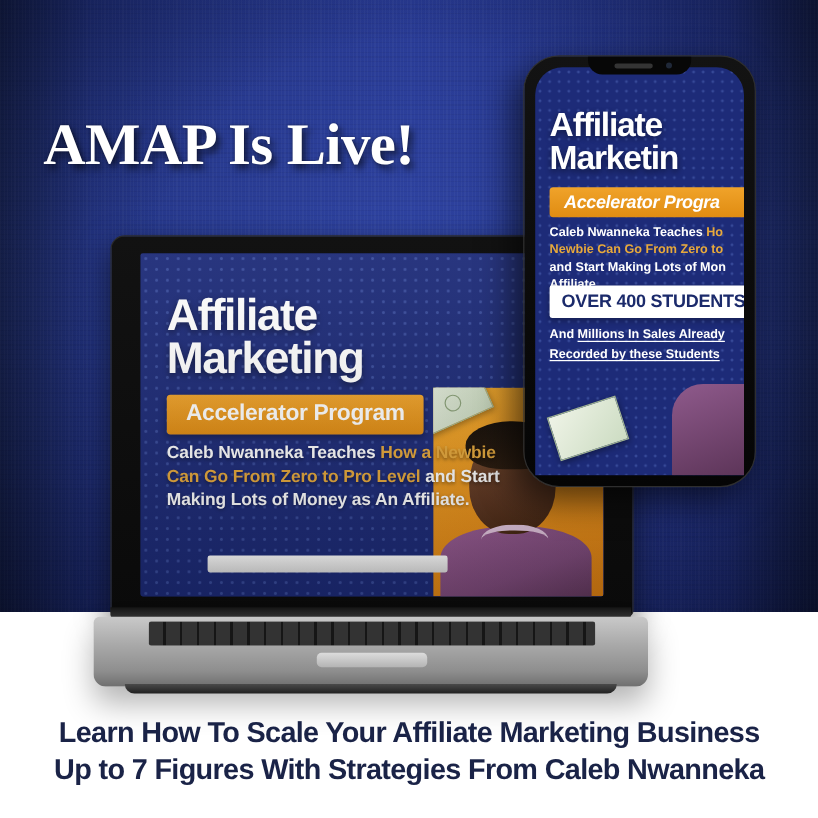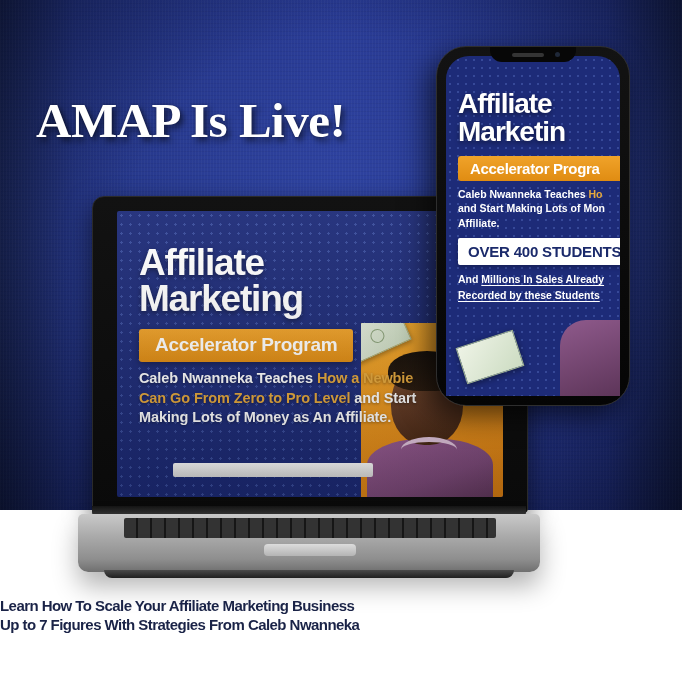--- a/index.html
+++ b/index.html
@@ -192,21 +192,21 @@
     position:absolute;left:12px;top:34px;width:230px;
     color:#fff;font-weight:bold;font-size:28px;line-height:1;
     letter-spacing:-1px;white-space:nowrap;
     text-shadow:0 2px 5px rgba(0,0,0,.45);
   }
   .ph-banner{
     position:absolute;left:12px;top:100px;width:180px;
     background:linear-gradient(180deg,#f0a32a,#e08c12);
     padding:4px 12px;border-radius:3px;
     color:#fff;font-weight:bold;font-size:15px;letter-spacing:-.3px;
-    white-space:nowrap;overflow:hidden;
+    white-space:nowrap;overflow:hidden;font-style:italic;
   }
   .ph-body{
     position:absolute;left:12px;top:131px;width:172px;
     color:#fff;font-weight:bold;font-size:10.5px;line-height:1.38;
     white-space:nowrap;
   }
   .ph-badge{
     position:absolute;left:12px;top:182px;
     background:#ffffff;color:#1b2a6b;
     font-weight:bold;font-size:15px;letter-spacing:-.2px;
@@ -226,22 +226,22 @@
   }
   .ph-person{
     position:absolute;right:0;bottom:0;width:60px;height:76px;
     background:linear-gradient(160deg,#8f5a8c,#5d3559);
     border-radius:26px 0 0 0;
   }
 
   
   .caption{
     position:absolute;left:0;top:596px;width:682px;
-    text-align:left;color:#1a2347;
-    font-weight:bold;font-size:15px;line-height:1.28;
+    text-align:center;color:#1a2347;
+    font-weight:bold;font-size:24px;line-height:1.28;
     letter-spacing:-.55px;
   }
 </style>
 </head>
 <body>
 
 <div id="stage">
 
   <div class="bg-blue"></div>
   <div class="bg-texture"></div>
@@ -292,20 +292,21 @@
 
       <div class="ph-title">
         <div>Affiliate</div>
         <div>Marketin</div>
       </div>
 
       <div class="ph-banner">Accelerator Progra</div>
 
       <div class="ph-body">
         <div><span>Caleb Nwanneka Teaches </span><span class="gold-underline">Ho</span></div>
+        <div class="gold-underline">Newbie Can Go From Zero to</div>
         <div>and Start Making Lots of Mon</div>
         <div>Affiliate.</div>
       </div>
 
       <div class="ph-badge">OVER 400 STUDENTS</div>
 
       <div class="ph-sub">
         <span>And </span><span class="white-underline">Millions In Sales Already Recorded by these Students</span>
       </div>
 

